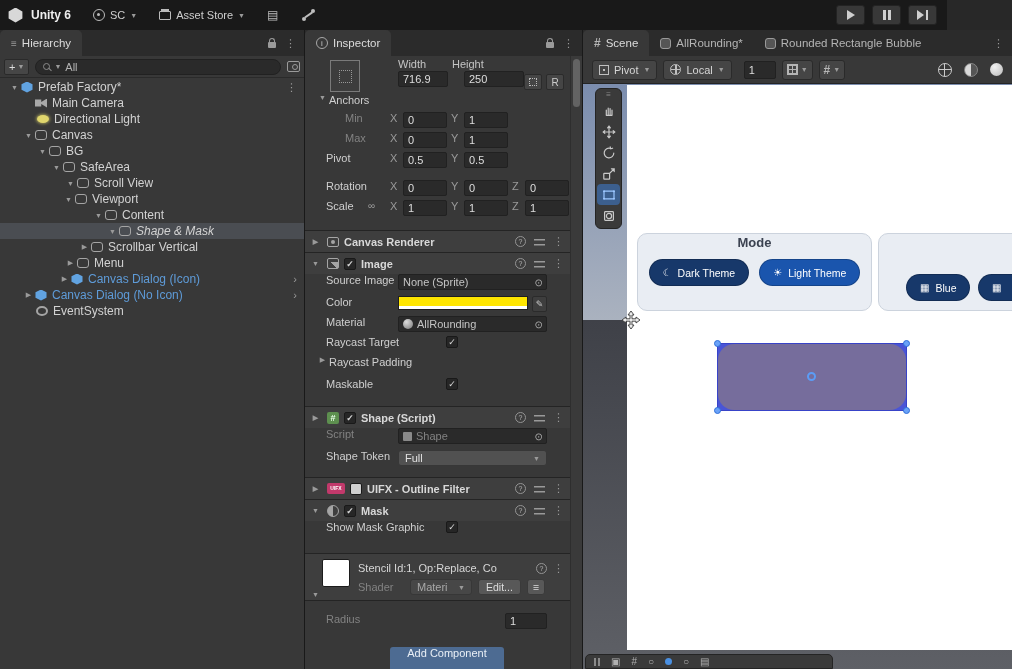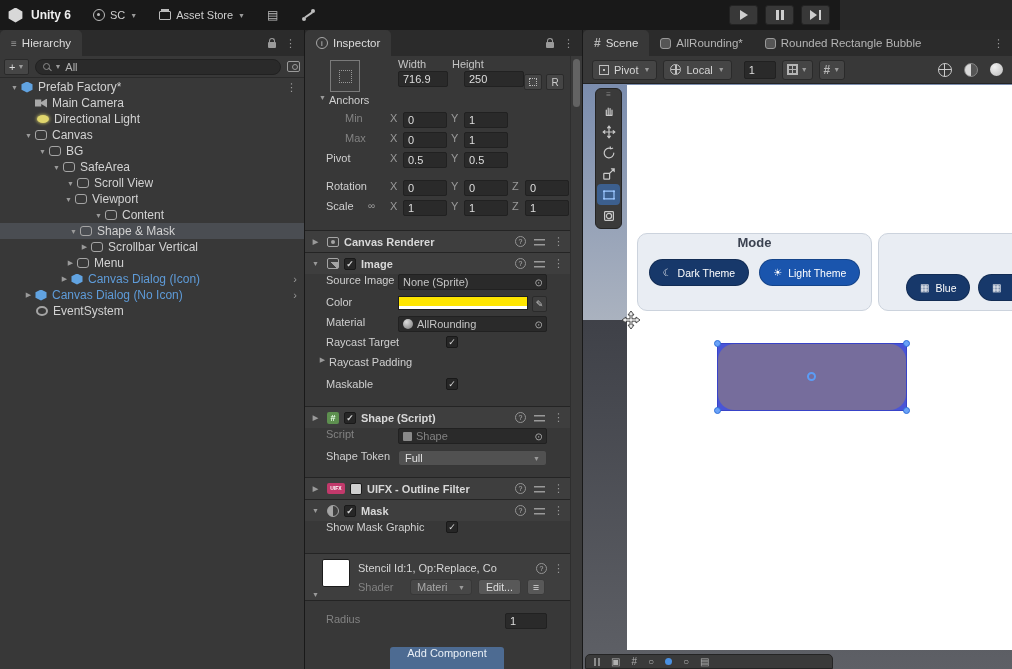--- a/index.html
+++ b/index.html
@@ -1,21 +1,21 @@
 <!DOCTYPE html>
 <html style="--accent-selection: #4a55d6; --prefab-text: #5e9bd8; --image-color-swatch: #ffe600; --selected-shape-fill: #766d9c; --dark-theme-button: #17386a; --light-theme-button: #1a55ad;"><head>
 <meta charset="utf-8">
 <style>
   *{box-sizing:border-box;margin:0;padding:0}
   html,body{width:1012px;height:669px;overflow:hidden;background:#282828;
     font-family:"Liberation Sans",sans-serif;font-size:11px;color:#c8c8c8}
   .app{position:relative;width:1012px;height:669px}
 
   
-  .topbar{position:absolute;left:0;top:0;width:840px;height:30px;background:#191919;
+  .topbar{position:absolute;left:0;top:0;width:947px;height:30px;background:#191919;
     display:flex;align-items:center;padding:0 8px;gap:6px;z-index:5}
   .unity-logo{width:15px;height:15px;background:#d8d8d8;
     clip-path:polygon(50% 0,96% 27%,96% 73%,50% 100%,4% 73%,4% 27%)}
   .unity-title{font-weight:bold;font-size:12px;color:#eee;margin-left:2px}
   .tb-group{display:flex;align-items:center;gap:5px;margin-left:16px;color:#cfcfcf}
   .caret{font-size:7px;color:#9a9a9a}
   .icon-account{width:12px;height:12px;border:1.3px solid #bbb;border-radius:50%;position:relative}
   .icon-account::after{content:"";position:absolute;left:3px;top:3px;width:3px;height:3px;border-radius:50%;background:#bbb}
   .icon-store{width:12px;height:9px;border:1.3px solid #bbb;border-radius:1px;position:relative}
   .icon-store::before{content:"";position:absolute;left:1px;top:-3px;right:1px;height:2px;background:#bbb}
@@ -313,21 +313,21 @@
         <div class="h-row" style="padding-left: 62px;">
           <span class="h-arrow">▼</span>
           <span class="h-icon icon-rect"></span>
           <span class="h-label">Viewport</span>
         </div>
         <div class="h-row" style="padding-left: 92px;">
           <span class="h-arrow">▼</span>
           <span class="h-icon icon-rect"></span>
           <span class="h-label">Content</span>
         </div>
-        <div class="h-row selected" style="padding-left: 67px;">
+        <div class="h-row selected" style="padding-left: 106px; font-style: italic;">
           <span class="h-arrow">▼</span>
           <span class="h-icon icon-rect"></span>
           <span class="h-label">Shape &amp; Mask</span>
         </div>
         <div class="h-row" style="padding-left: 78px;">
           <span class="h-arrow">▶</span>
           <span class="h-icon icon-rect"></span>
           <span class="h-label">Scrollbar Vertical</span>
         </div>
         <div class="h-row" style="padding-left: 64px;">

